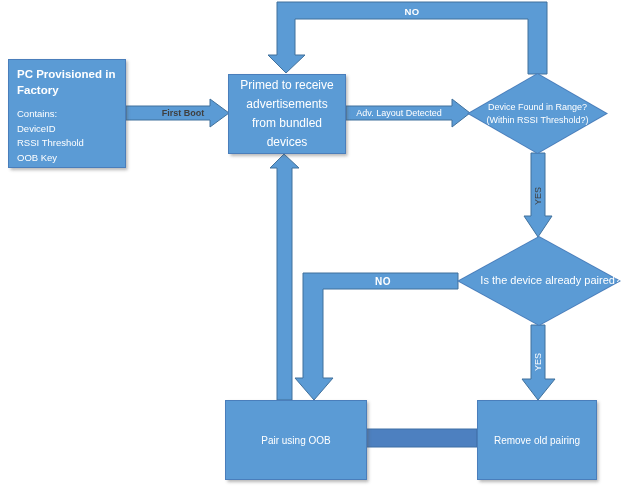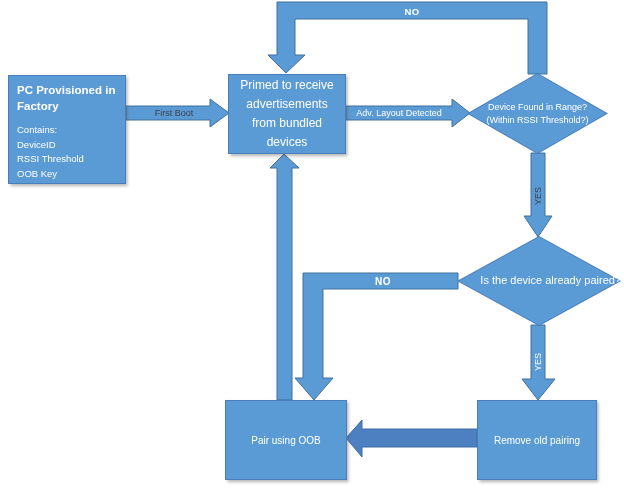--- a/index.html
+++ b/index.html
@@ -54,21 +54,21 @@
 
     <path d="M458,273 L303,273 L303,378 L295,378 L314,400 L333,378 L323,378 L323,289 L458,289 Z" fill="#5B9BD5" stroke="#41719C" stroke-width="1"></path>
 
     <path d="M277,400 L277,168 L270,168 L284,154 L299,168 L292,168 L292,400 Z" fill="#5B9BD5" stroke="#41719C" stroke-width="1"></path>
 
     <path d="M531,325 L531,379 L522,379 L538,400 L555,379 L545,379 L545,325 Z" fill="#5B9BD5" stroke="#41719C" stroke-width="1"></path>
 
     <path d="M477,429 L362,429 L362,420 L346,438 L362,457 L362,447 L477,447 Z" fill="#4d80c0" stroke="#3f6ea5" stroke-width="1"></path>
   </svg>
 
-  <div class="box" style="left:8px;top:75px;width:118px;height:109px;">
+  <div class="box" style="left:8px;top:59px;width:118px;height:109px;">
     <div class="pc-box-inner">
       <div class="pc-title">PC Provisioned in Factory</div>
       <div class="pc-line">Contains:</div>
       <div class="pc-line">DeviceID</div>
       <div class="pc-line">RSSI Threshold</div>
       <div class="pc-line">OOB Key</div>
     </div>
   </div>
 
   <div class="box center" style="left:228px;top:74px;width:118px;height:80px;">
@@ -85,28 +85,28 @@
   </div>
 
   <div class="diamond" style="left:457px;top:236px;width:164px;height:90px;">
     <div class="dshape outer"></div>
     <div class="dshape inner"></div>
     <div class="dlabel" style="font-size:11px;align-items:flex-end;">
       <span>Is the device already paired?</span>
     </div>
   </div>
 
-  <div class="box center" style="left:225px;top:400px;width:122px;height:80px;">
+  <div class="box center" style="left:225px;top:400px;width:142px;height:80px;">
     <div class="node-label">Pair using OOB</div>
   </div>
 
   <div class="box center" style="left:477px;top:400px;width:120px;height:80px;">
     <div class="node-label">Remove old pairing</div>
   </div>
 
-  <div class="edge-label dark" style="left:174px;top:113px;">First Boot</div>
+  <div class="edge-label dark" style="left:183px;top:113px;font-weight:bold;">First Boot</div>
   <div class="edge-label light" style="left:399px;top:113px;">Adv. Layout Detected</div>
   <div class="edge-label light b1" style="left:412px;top:11px;">NO</div>
   <div class="edge-label dark rot" style="left:538px;top:196px;">YES</div>
   <div class="edge-label light b2" style="left:383px;top:281px;">NO</div>
   <div class="edge-label light rot" style="left:538px;top:362px;">YES</div>
 
 </div>
 
 </body></html>

